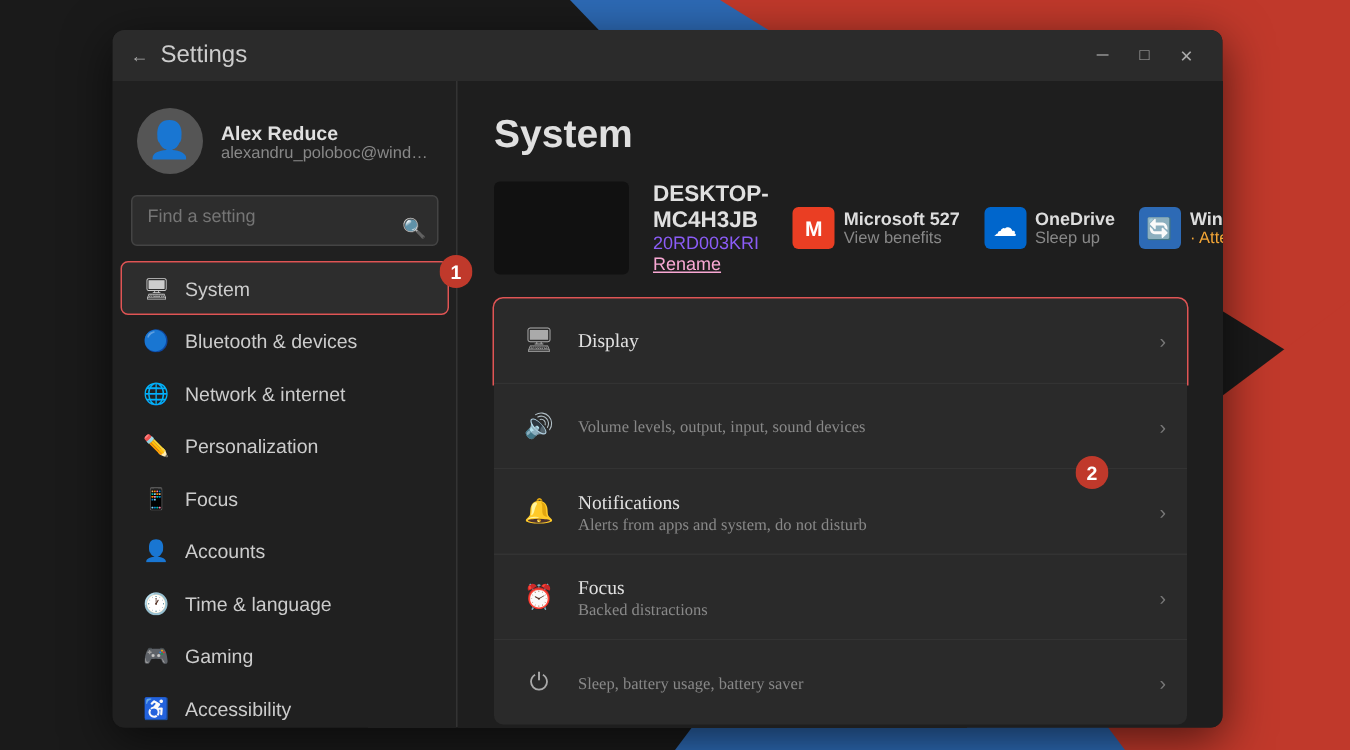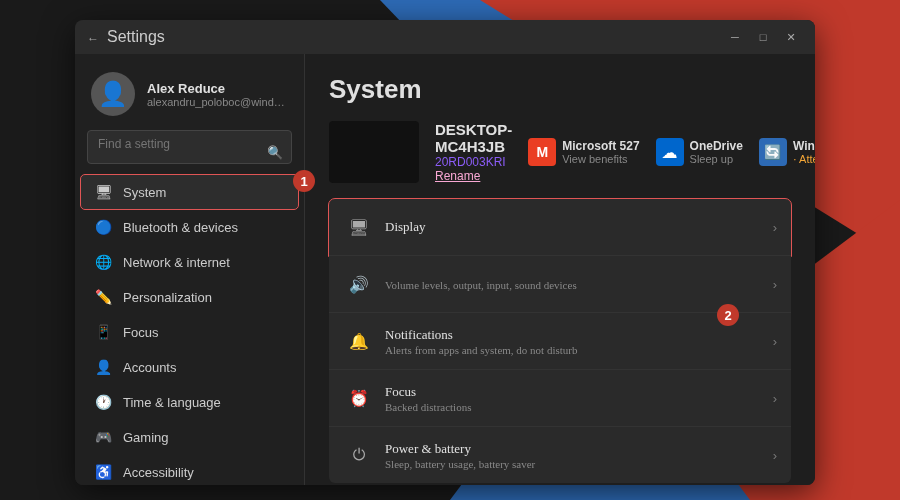--- a/index.html
+++ b/index.html
@@ -499,21 +499,20 @@
     <div class="settings-item-icon">⏰</div>
     <div class="settings-item-text">
       <div class="settings-item-name">Focus</div>
       <div class="settings-item-desc">Backed distractions</div>
     </div>
     <span class="settings-chevron">›</span>
   </div>
           <div class="settings-item" style="border-radius: 0px 0px 6px 6px;">
     <div class="settings-item-icon">⏻</div>
     <div class="settings-item-text">
-      <div class="settings-item-name">Power &amp; battery</div>
       <div class="settings-item-desc">Sleep, battery usage, battery saver</div>
     </div>
     <span class="settings-chevron">›</span>
   </div>
         </div>
 
     </div>
 
   </div>
 

